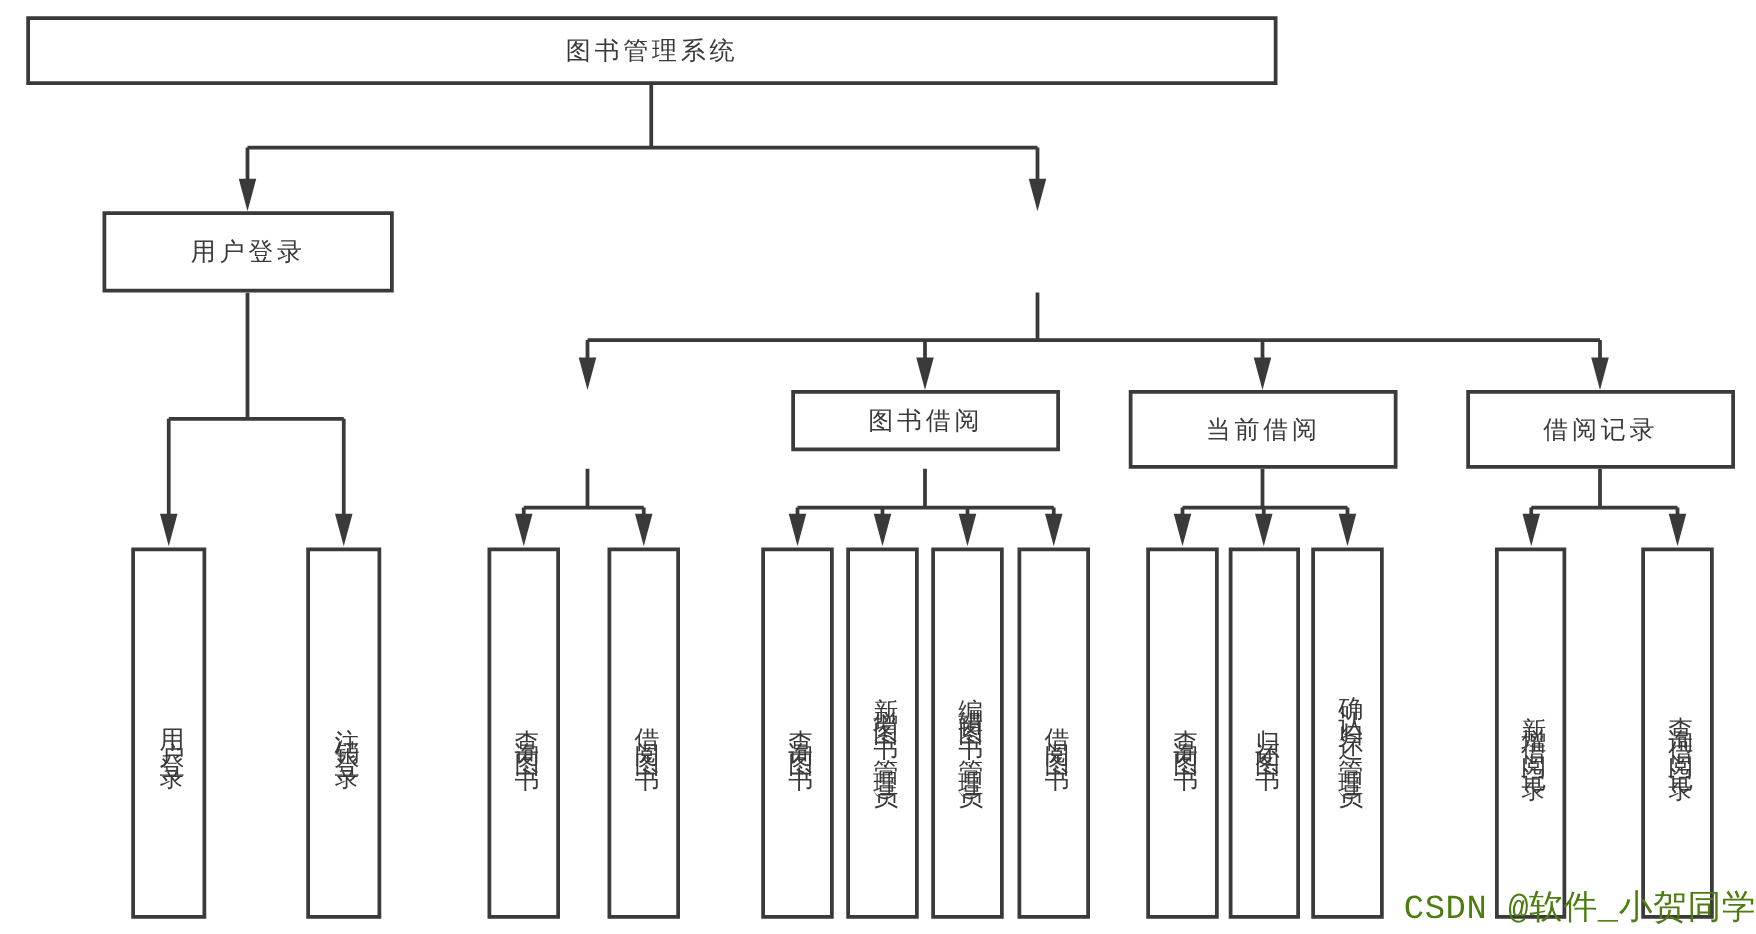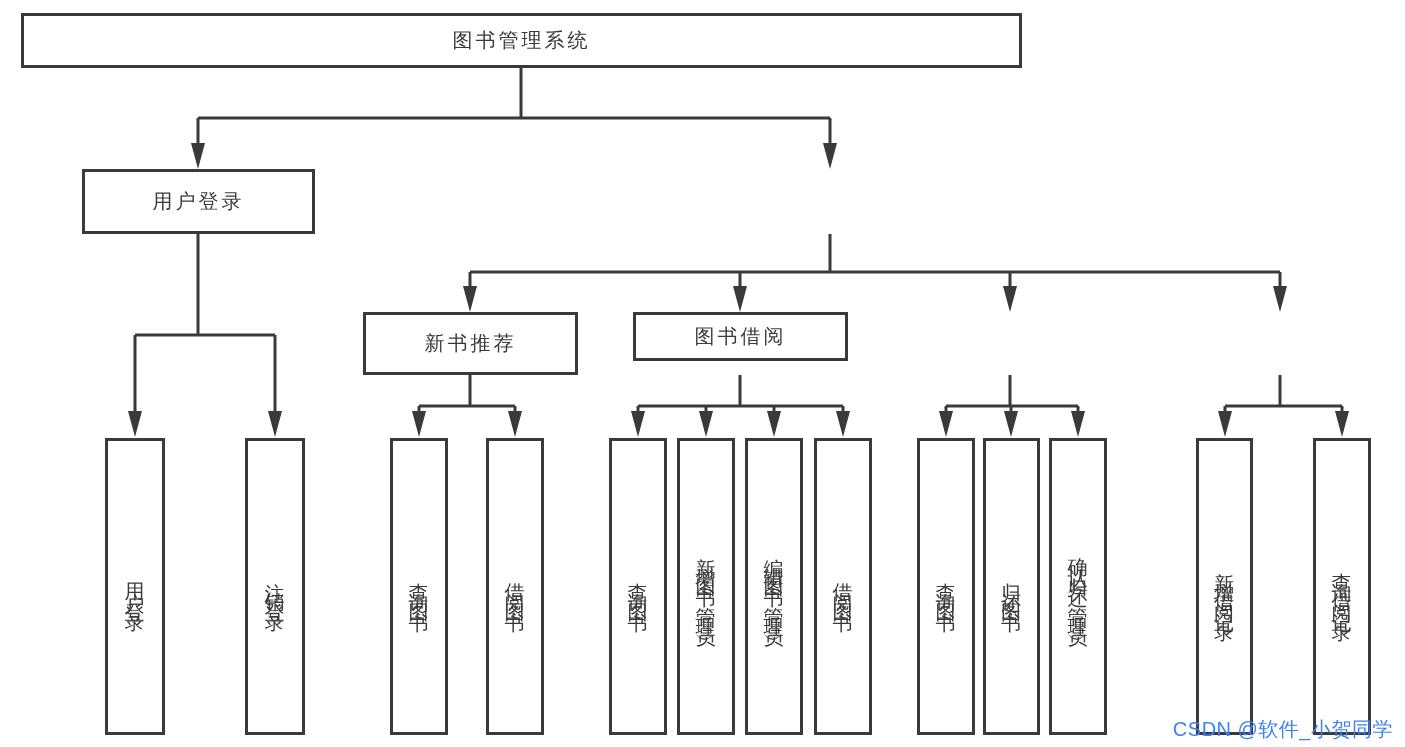--- a/index.html
+++ b/index.html
@@ -1,35 +1,35 @@
 <!DOCTYPE html>
 <html><head>
 <meta charset="utf-8">
 <style>
   html,body { margin:0; padding:0; background:#ffffff; }
   .stage {
     position:relative; width:1405px; height:747px; background:#ffffff;
-    font-family:Liberation Sans, sans-serif; color:#3a3a3a; overflow:hidden;
+    font-family:Liberation Mono, monospace; color:#3a3a3a; overflow:hidden;
   }
   .wires { position:absolute; left:0; top:0; z-index:0; }
   .wires path { stroke:#3a3a3a; stroke-width:3; fill:none; }
   .wires polygon { fill:#3a3a3a; stroke:none; }
   .node {
     position:absolute; z-index:1; box-sizing:border-box;
     background:#ffffff; border:3px solid #3a3a3a;
     display:flex; align-items:center; justify-content:center;
     font-size:20px; letter-spacing:3px; white-space:nowrap;
   }
   .vnode span {
     writing-mode:vertical-rl; text-orientation:mixed;
     letter-spacing:10px; line-height:1; white-space:nowrap;
   }
   .watermark {
-    position:absolute; z-index:2; right:12px; bottom:4px;
-    font-size:20px; color:#3b82f6; letter-spacing:0.5px;
+    position:absolute; z-index:2; right:0; bottom:4px;
+    font-size:27px; color:#4d7c0f; letter-spacing:0.5px;
   }
 </style>
 </head>
 <body>
 
 <div class="stage">
 
   <svg class="wires" width="1405" height="747" viewBox="0 0 1405 747">
 
     <path d="M521 68 V118 M198 118 H830 M198 118 V145 M830 118 V145"></path>
@@ -67,25 +67,28 @@
   </svg>
 
   <div class="node" style="left:21px;top:13px;width:1001px;height:55px">
     <span>图书管理系统</span>
   </div>
 
   <div class="node" style="left:82px;top:169px;width:233px;height:65px">
     <span>用户登录</span>
   </div>
 
-  <div class="node" style="left:363px;top:312px;width:215px;height:63px">
-    <span>新书推荐</span>
-  </div>
   <div class="node" style="left:633px;top:312px;width:215px;height:49px">
     <span>图书借阅</span>
+  </div>
+  <div class="node" style="left:903px;top:312px;width:215px;height:63px">
+    <span>当前借阅</span>
+  </div>
+  <div class="node" style="left:1173px;top:312px;width:215px;height:63px">
+    <span>借阅记录</span>
   </div>
 
   <div class="node vnode" style="left:105px;top:438px;width:60px;height:297px">
     <span>用户登录</span>
   </div>
   <div class="node vnode" style="left:245px;top:438px;width:60px;height:297px">
     <span>注销登录</span>
   </div>
 
   <div class="node vnode" style="left:390px;top:438px;width:58px;height:297px">

